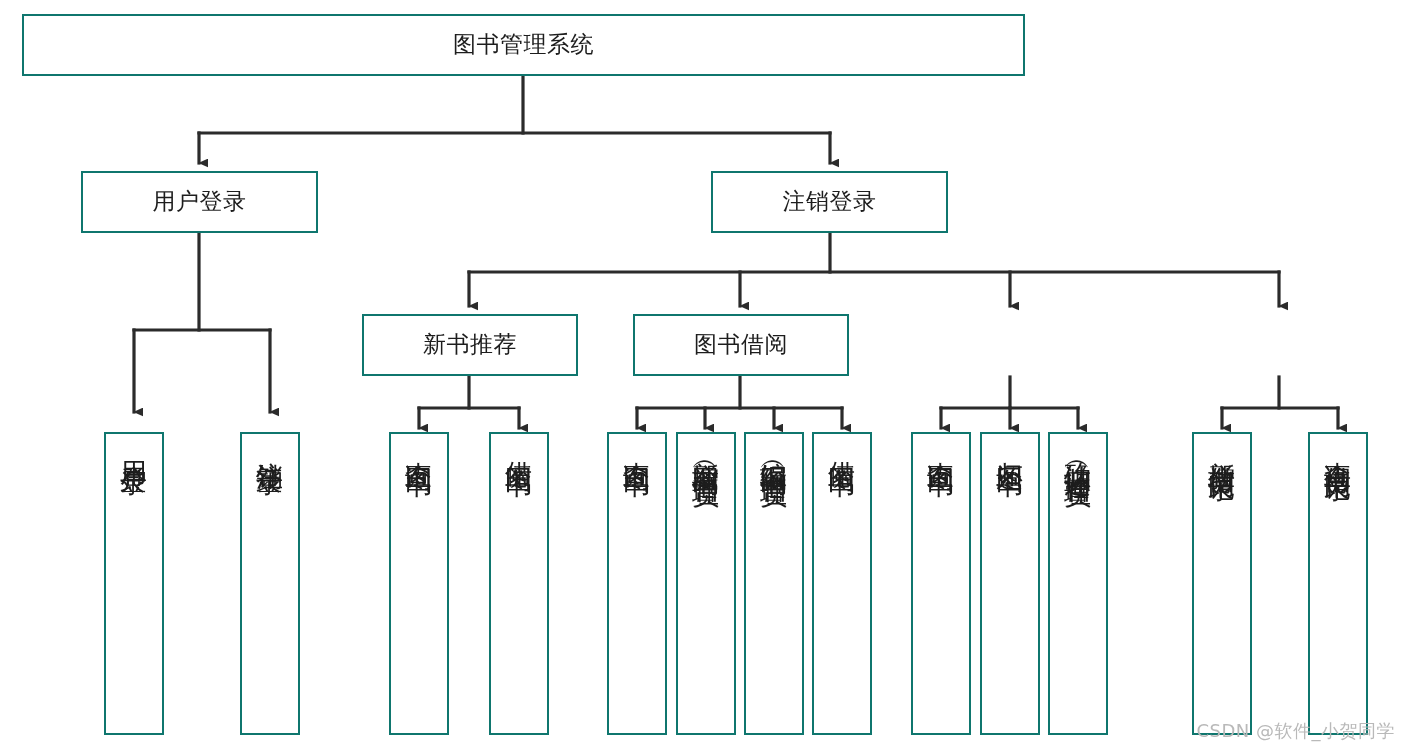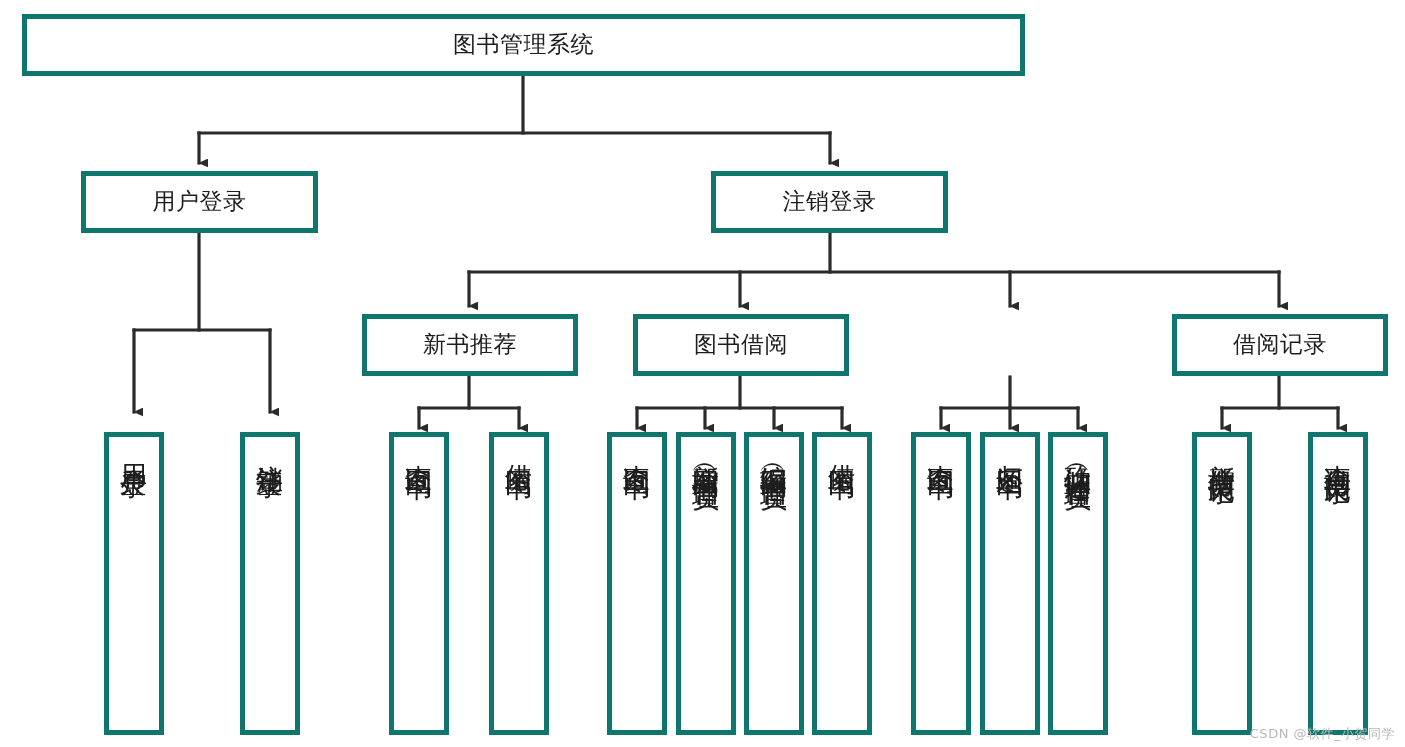--- a/index.html
+++ b/index.html
@@ -22,21 +22,21 @@
     left: 0;
     top: 0;
     width: 1405px;
     height: 747px;
     pointer-events: none;
   }
   .node {
     position: absolute;
     box-sizing: border-box;
     background: #ffffff;
-    border: 5px solid #0f766e;
+    border: 2px solid #0f766e;
     display: flex;
     align-items: center;
     justify-content: center;
     color: #1d1d1d;
   }
   .node .label {
     text-align: center;
     line-height: 1.18;
     letter-spacing: 0.5px;
   }
@@ -56,21 +56,21 @@
     text-orientation: upright;
     font-size: 27px;
     line-height: 1.0;
     letter-spacing: 3px;
     white-space: nowrap;
   }
   .watermark {
     position: absolute;
     right: 10px;
     bottom: 4px;
-    font-size: 13px;
+    font-size: 18px;
     color: #b9b9b9;
     white-space: nowrap;
     letter-spacing: 0.5px;
   }
 </style>
 </head>
 <body>
 
 <div id="canvas">
 
@@ -135,23 +135,20 @@
   <div class="node horiz" style="left:711px; top:171px; width:237px; height:62px;">
     <span class="label">注销登录</span>
   </div>
 
   <div class="node horiz" style="left:633px; top:314px; width:216px; height:62px;">
     <span class="label">图书借阅</span>
   </div>
   <div class="node horiz" style="left:362px; top:314px; width:216px; height:62px;">
     <span class="label">新书推荐</span>
   </div>
-  <div class="node horiz" style="left:1172px; top:314px; width:216px; height:62px;">
-    <span class="label">借阅记录</span>
-  </div>
 
   <div class="node vert" style="left:104px; top:432px; width:60px; height:303px;">
     <span class="label">用户登录</span>
   </div>
   <div class="node vert" style="left:240px; top:432px; width:60px; height:303px;">
     <span class="label">注销登录</span>
   </div>
 
   <div class="node vert" style="left:389px; top:432px; width:60px; height:303px;">
     <span class="label">查询图书</span>

